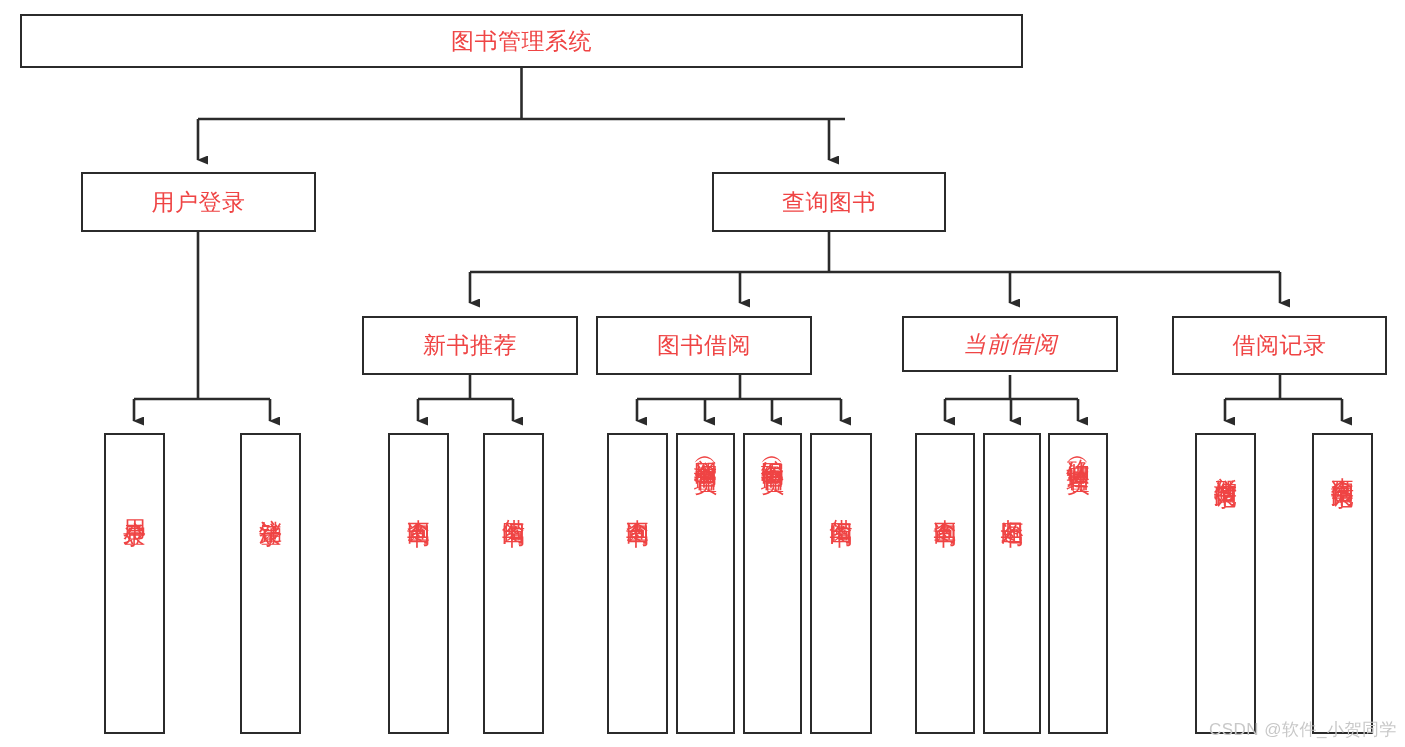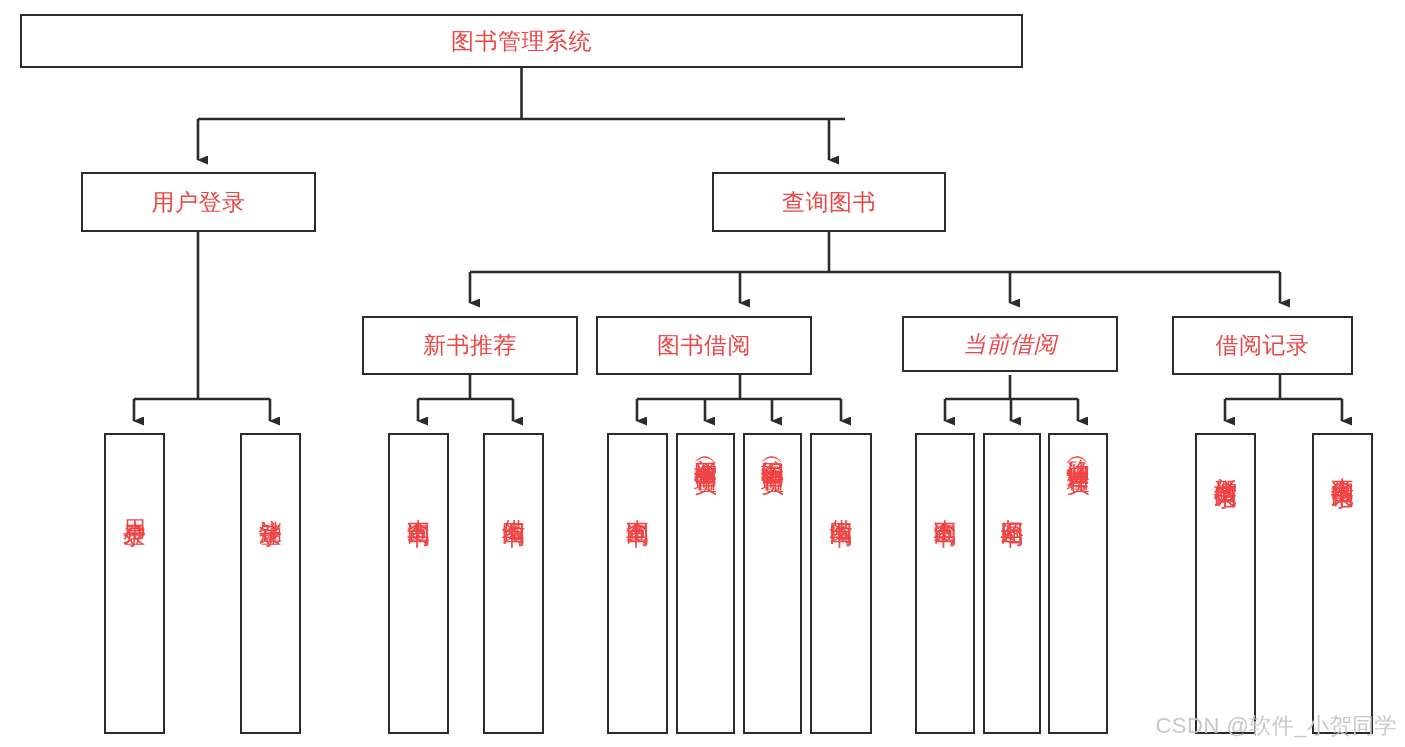--- a/index.html
+++ b/index.html
@@ -57,21 +57,21 @@
     writing-mode: vertical-rl;
     text-orientation: upright;
     font-size: 23px;
     letter-spacing: 2px;
     line-height: 1;
   }
   .watermark {
     position: absolute;
     right: 8px;
     bottom: 6px;
-    font-size: 22px;
+    font-size: 17px;
     color: #c8c8c8;
     letter-spacing: 0.5px;
     white-space: nowrap;
     font-family: "Liberation Sans", "DejaVu Sans", sans-serif;
   }
 </style>
 </head>
 <body>
 
 <div id="diagram-root">
@@ -144,21 +144,21 @@
   </div>
 
   <div class="node horizontal" style="left:596px; top:316px; width:216px; height:59px;">
     <span class="node-label">图书借阅</span>
   </div>
 
   <div class="node horizontal" style="left:902px; top:316px; width:216px; height:56px;font-style:italic;">
     <span class="node-label">当前借阅</span>
   </div>
 
-  <div class="node horizontal" style="left:1172px; top:316px; width:181px; height:59px;">
+  <div class="node horizontal" style="left:1172px; top:316px; width:215px; height:59px;">
     <span class="node-label">借阅记录</span>
   </div>
 
   <div class="node vertical" style="left:104px; top:433px; width:61px; height:301px; padding-top:66px;">
     <span class="node-label">用户登录</span>
   </div>
 
   <div class="node vertical" style="left:240px; top:433px; width:61px; height:301px; padding-top:66px;">
     <span class="node-label">注销登录</span>
   </div>

